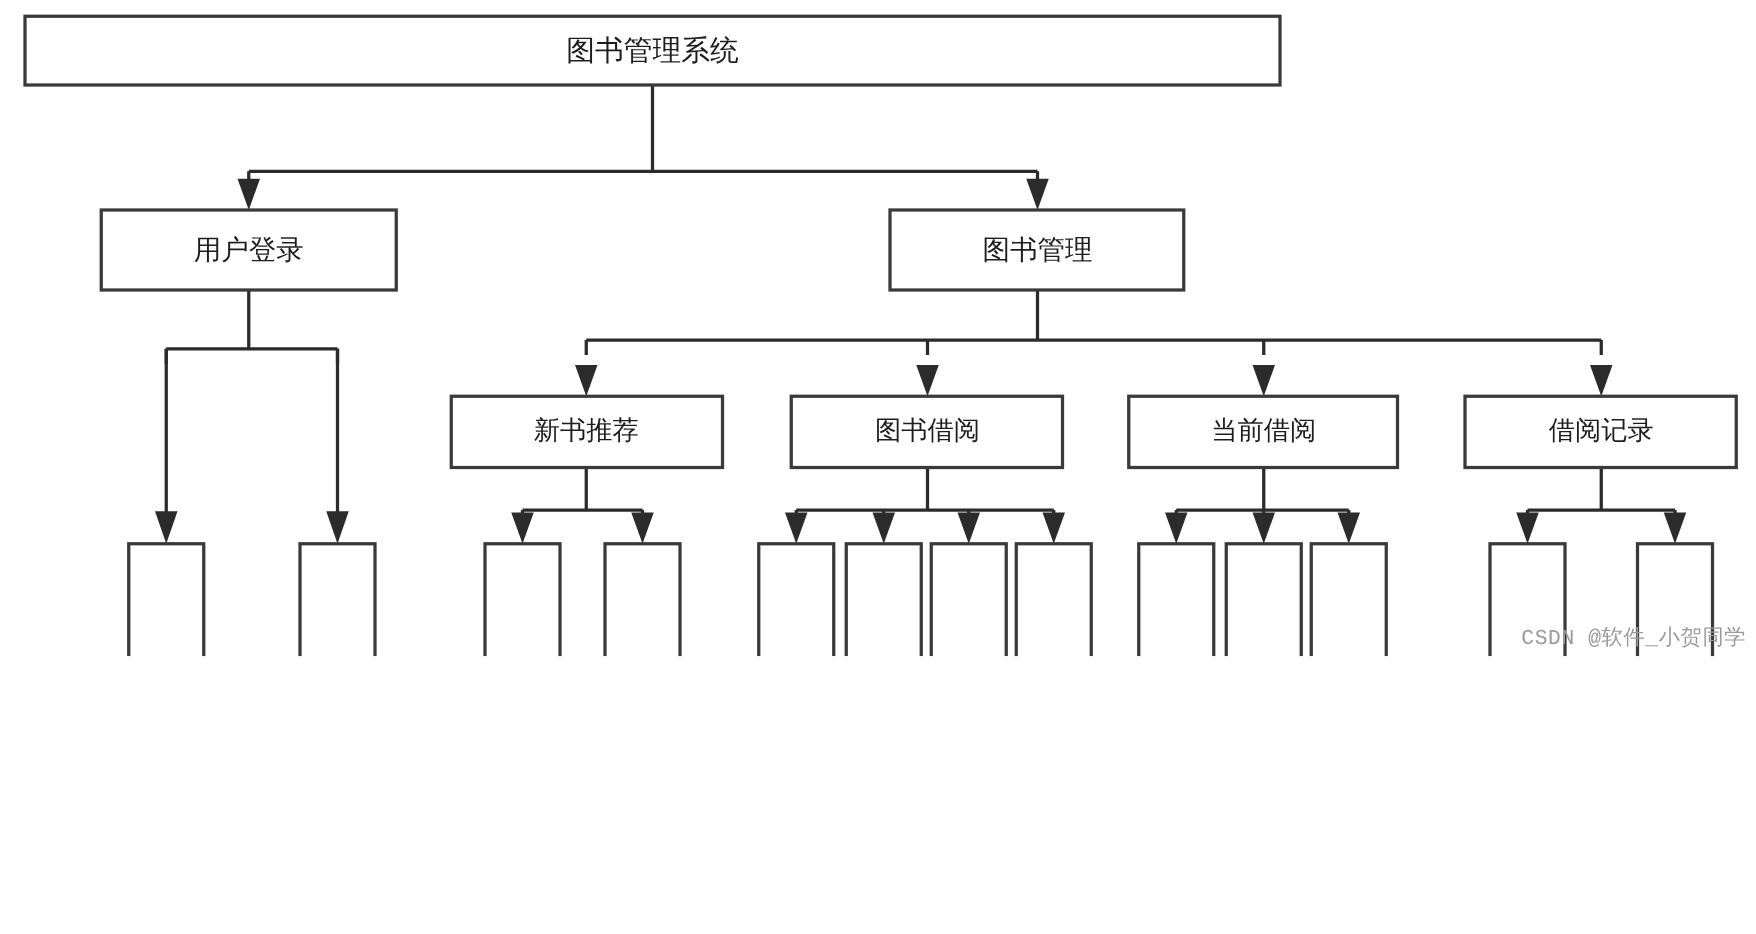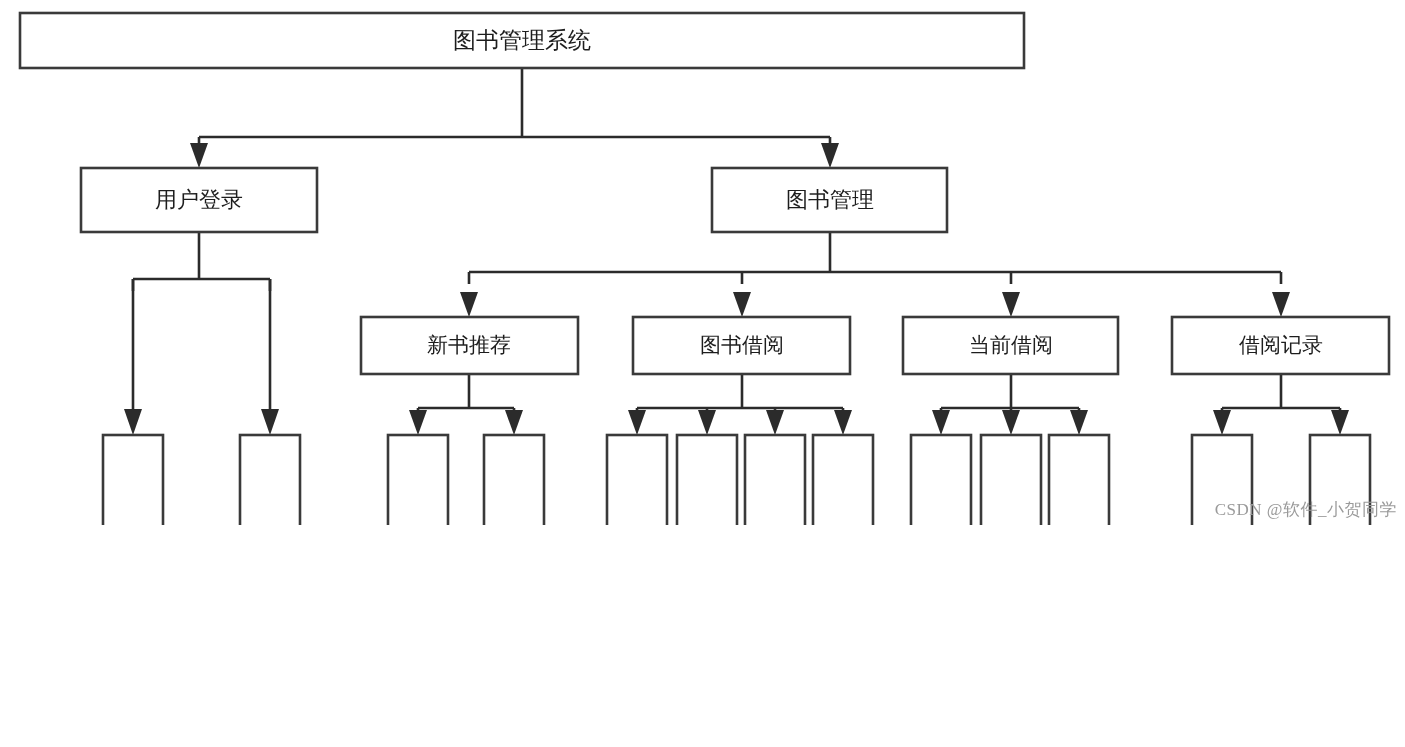--- a/index.html
+++ b/index.html
@@ -61,21 +61,21 @@
     font-family: "Liberation Sans", "DejaVu Sans", sans-serif;
     white-space: nowrap;
     pointer-events: none;
   }
   .watermark {
     position: absolute;
     right: 8px;
     bottom: 4px;
     font-size: 17px;
     color: #9a9a9a;
-    font-family: Liberation Serif, serif;
+    font-family: Liberation Mono, monospace;
     letter-spacing: 0.5px;
     white-space: nowrap;
   }
 </style>
 </head>
 <body>
 
 <div id="diagram-root">
 
   <svg class="diagram-canvas" viewBox="0 0 1405 747">

